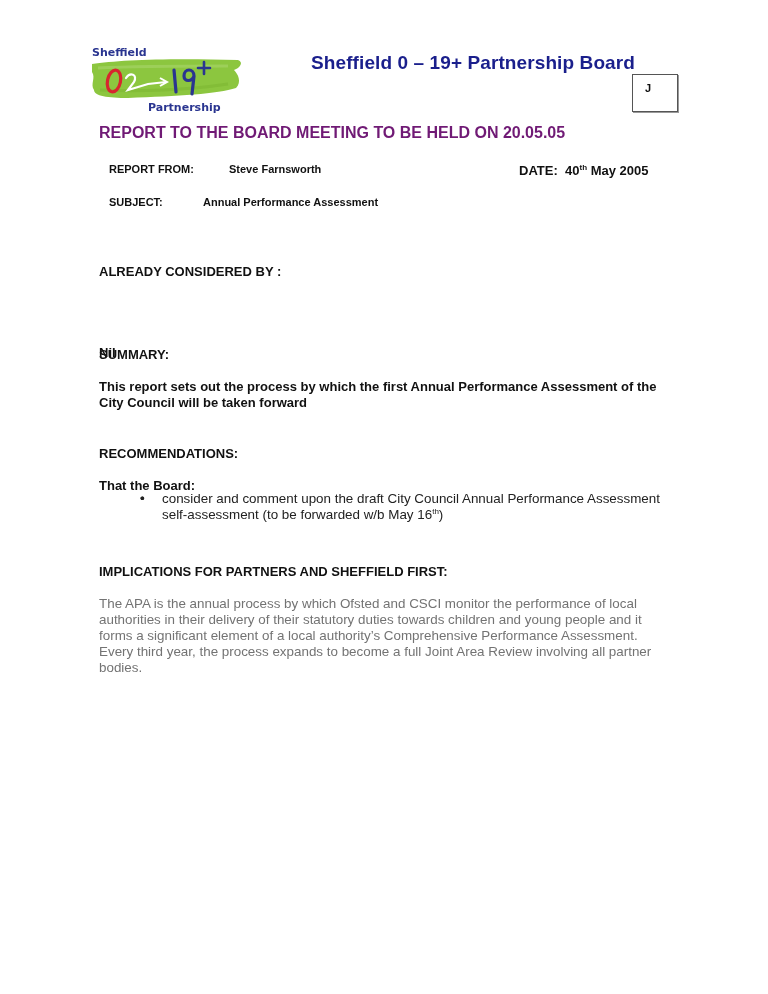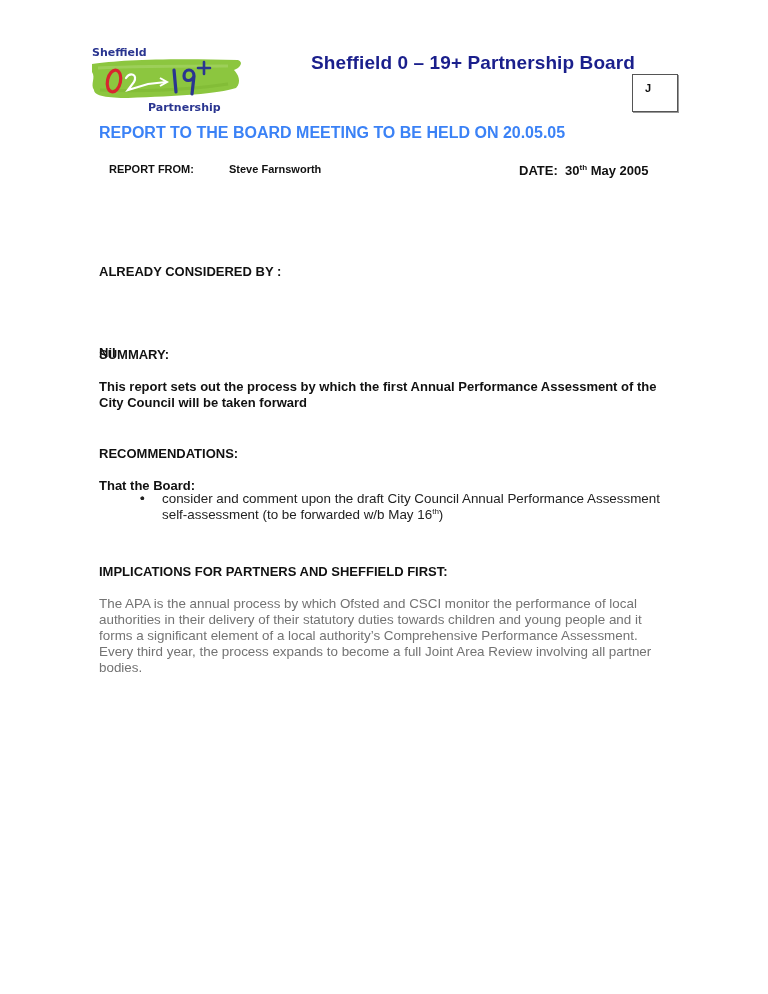--- a/index.html
+++ b/index.html
@@ -59,21 +59,21 @@
       color: #111;
     }
 
     .heading-main {
       position: absolute;
       left: 99px;
       top: 124px;
       font-size: 16px;
       font-weight: bold;
       white-space: nowrap;
-      color: #3b82f6;
+      color: #701a75;
     }
     .row {
       position: absolute;
       left: 109px;
       font-size: 11px;
       font-weight: bold;
       white-space: nowrap;
     }
     .row .label { display: inline-block; }
     .from-row { top: 163px; }
@@ -166,23 +166,26 @@
     <span class="ref-letter">J</span>
   </div>
 
   <div class="heading-main">REPORT TO THE BOARD MEETING TO BE HELD ON 20.05.05</div>
 
   <div class="row from-row">
     <span class="label">REPORT FROM:</span><span>Steve Farnsworth</span>
   </div>
 
   <div class="date-field">
-    <span>DATE:</span>&nbsp;&nbsp;<span>30</span><sup>th</sup>&nbsp;<span>May 2005</span>
-  </div>
-
+    <span>DATE:</span>&nbsp;&nbsp;<span>40</span><sup>th</sup>&nbsp;<span>May 2005</span>
+  </div>
+
+  <div class="row subject-row">
+    <span class="label">SUBJECT:</span><span>Annual Performance Assessment</span>
+  </div>
 
   <div class="section-label" style="top:264px;">ALREADY CONSIDERED BY :</div>
   <div class="section-label" style="top:297px;margin-top:48px;">Nil</div>
 
   <div class="section-label" style="top:347px;">SUMMARY:</div>
   <div class="bold-text" style="top:379px; width:560px;">This report sets out the process by which the first Annual Performance Assessment of the City Council will be taken forward</div>
 
   <div class="section-label" style="top:446px;">RECOMMENDATIONS:</div>
   <div class="section-label" style="top:478px;">That the Board:</div>
   <ul class="bullets">

